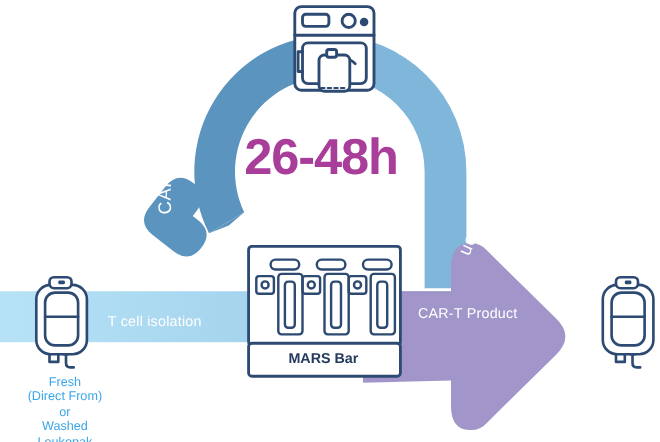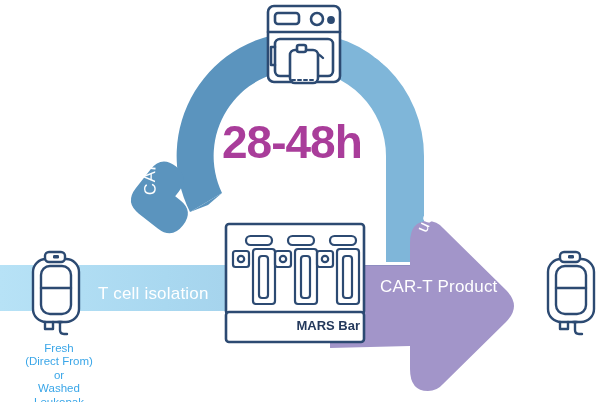--- a/index.html
+++ b/index.html
@@ -10,21 +10,21 @@
     overflow:hidden;
     position:relative;
   }
   #stage{position:absolute;inset:0;width:600px;height:402px;}
   #stage svg{position:absolute;left:0;top:0;}
 
   
   .band-label{
     position:absolute;
     color:#ffffff;
-    font-size:17px;
+    font-size:13px;
     letter-spacing:.2px;
     white-space:nowrap;
   }
   #tcell-isolation-label{left:98px;top:284px;}
   #cart-product-label{left:380px;top:277px;}
 
   
   #duration-text{
     position:absolute;
     left:222px;top:115px;
@@ -45,21 +45,21 @@
     font-size:11.5px;
     line-height:13.4px;
     white-space:pre-line;
   }
 
   
   #mars-bar-label{
     position:absolute;
     left:228px;top:318px;
     width:132px;
-    text-align:right;
+    text-align:center;
     color:#24395c;
     font-size:13px;
     font-weight:bold;
     white-space:nowrap;
   }
 
   
   .arc-text{
     fill:#ffffff;
     font-family:"Liberation Sans", sans-serif;
@@ -213,21 +213,21 @@
       <path d="M 560 322 l 0 7 l 8 0 l 0 -7"></path>
       <path d="M 575 322 l 0 8 q 0 4 4 4 l 3 0"></path>
       <path d="M 573 322 l 4 0"></path>
     </g>
   </svg>
 
   <div class="band-label" id="tcell-isolation-label">T cell isolation</div>
 
   <div class="band-label" id="cart-product-label">CAR-T Product</div>
 
-  <div id="duration-text">28-48h</div>
+  <div id="duration-text">26-48h</div>
 
   <div id="leukopak-caption">Fresh
 (Direct From)
 or
 Washed
 Leukopak</div>
 
   <div id="mars-bar-label">MARS Bar</div>
 
 </div>

